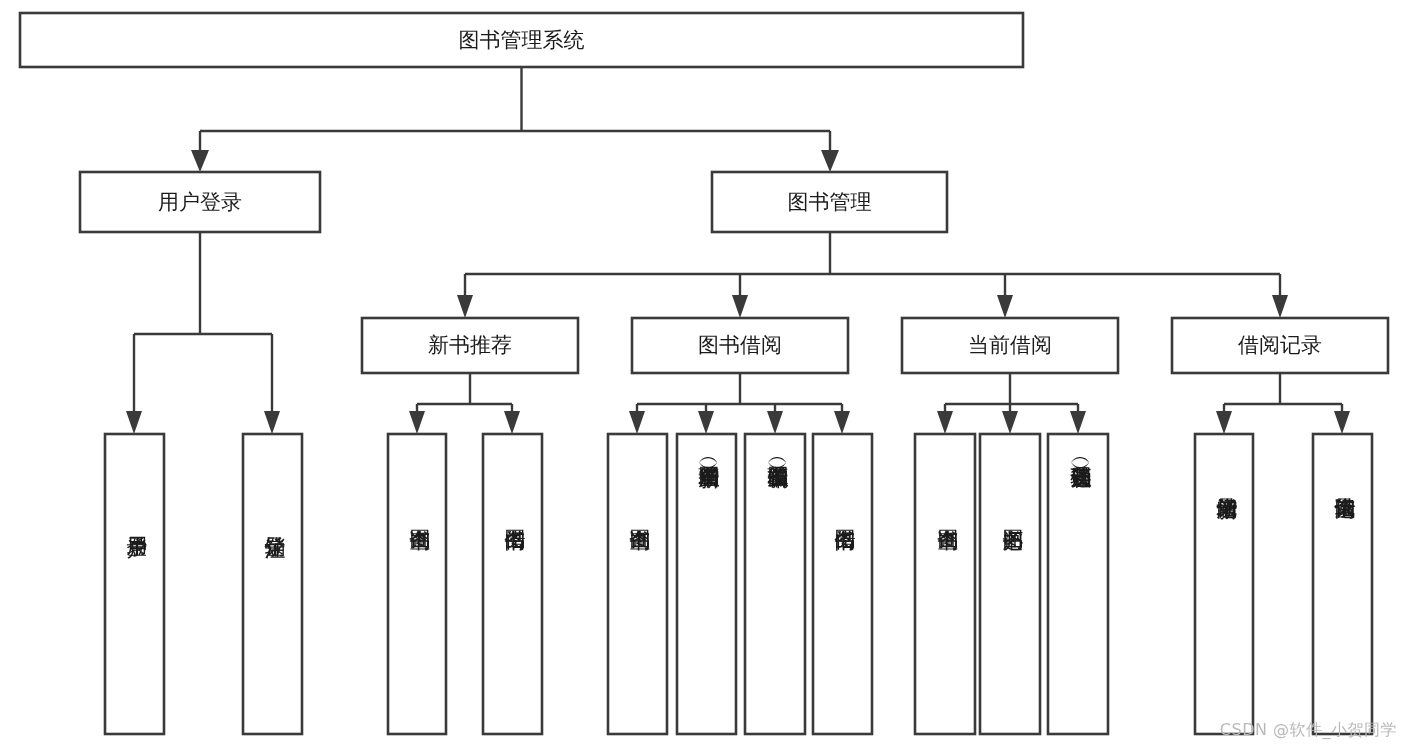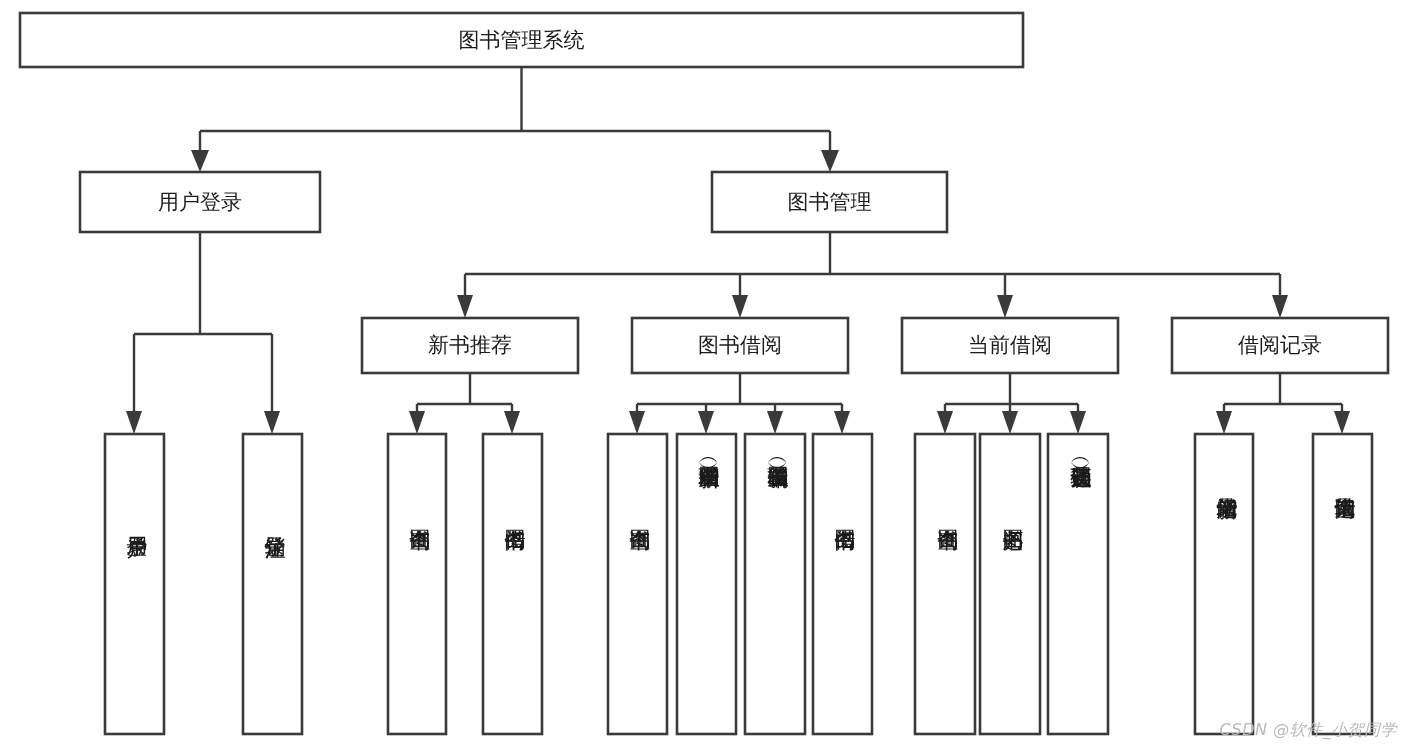--- a/index.html
+++ b/index.html
@@ -58,21 +58,20 @@
   .watermark {
     position: absolute;
     right: 8px;
     bottom: 6px;
     font-family: "DejaVu Sans", "Liberation Sans", sans-serif;
     font-size: 16px;
     color: #b9b9b9;
     white-space: nowrap;
     letter-spacing: 0.5px;
     pointer-events: none;
-    font-style: italic;
   }
 </style>
 </head>
 <body>
 
 <div id="diagram-root">
 
   <svg id="tree-svg" viewBox="0 0 1405 747">
 
     <g>

